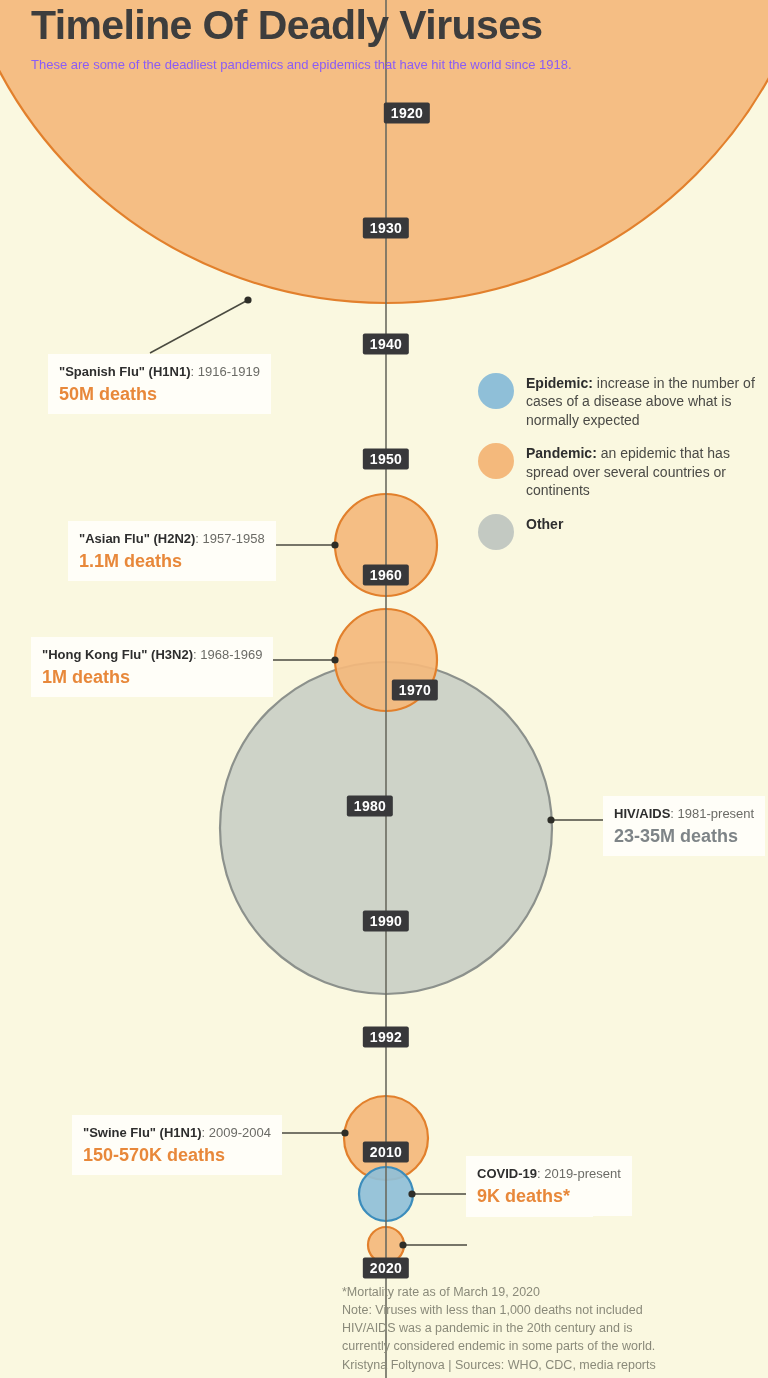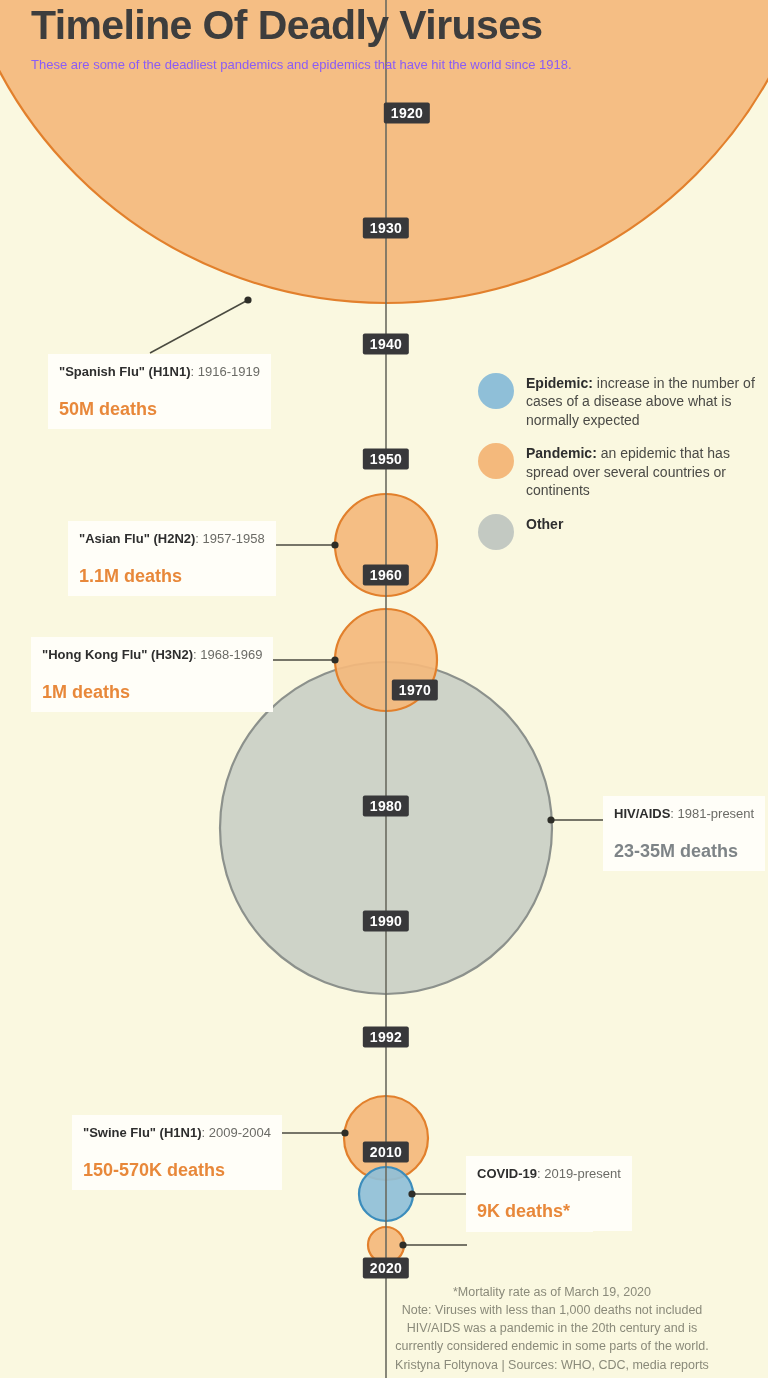--- a/index.html
+++ b/index.html
@@ -79,21 +79,21 @@
     font-family: "Liberation Sans", sans-serif;
   }
   .callout .c-years {
     font-size: 13px;
     color: #6B6B66;
     font-family: "Liberation Sans", sans-serif;
   }
   .callout .c-deaths {
     font-size: 18px;
     font-weight: bold;
-    margin-top: 17px;
+    margin-top: 2px;
     font-family: "Liberation Sans", sans-serif;
   }
   .deaths-orange { color: #E8883A; }
   .deaths-gray   { color: #7E8487; }
   .deaths-blue   { color: #3C8DBC; }
 
   
   .legend {
     position: absolute;
     left: 478px;
@@ -124,21 +124,21 @@
     font-family: "Liberation Sans", sans-serif;
   }
   .legend-text b { color: #2E2E2E; }
 
   
   .footer-notes {
     position: absolute;
     right: 6px;
     top: 1283px;
     width: 420px;
-    text-align: center;
+    text-align: left;
     font-size: 12.5px;
     color: #8A8A7A;
     line-height: 1.45;
     z-index: 7;
     font-family: "Liberation Sans", sans-serif;
   }
   .logo-block {
     position: absolute;
     left: 16px;
     top: 1327px;
@@ -195,21 +195,21 @@
     <p class="subtitle">These are some of the deadliest pandemics and epidemics that have hit the world since 1918.</p>
   </div>
 
   <div id="years-layer">
       <div class="year-chip" style="left: 407px; top: 113px;">1920</div>
       <div class="year-chip" style="left: 386px; top: 228px;">1930</div>
       <div class="year-chip" style="left: 386px; top: 344px;">1940</div>
       <div class="year-chip" style="left: 386px; top: 459px;">1950</div>
       <div class="year-chip" style="left: 386px; top: 575px;">1960</div>
       <div class="year-chip" style="left: 386px; top: 690px; margin-left: 29px;">1970</div>
-      <div class="year-chip" style="left: 386px; top: 806px;">1980</div>
+      <div class="year-chip" style="left: 370px; top: 806px;">1980</div>
       <div class="year-chip" style="left: 386px; top: 921px;">1990</div>
       <div class="year-chip" style="left: 386px; top: 1037px;">1992</div>
       <div class="year-chip" style="left: 386px; top: 1152px;">2010</div>
       <div class="year-chip" style="left: 386px; top: 1268px;">2020</div>
     </div>
 
   <div id="callouts-layer">
       <div class="callout" style="left: 48px; top: 354px;">
         <div><span class="c-name">"Spanish Flu" (H1N1)</span><span class="c-years">: </span><span class="c-years">1916-1919</span></div>
         <div class="c-deaths deaths-orange">50M deaths</div>

